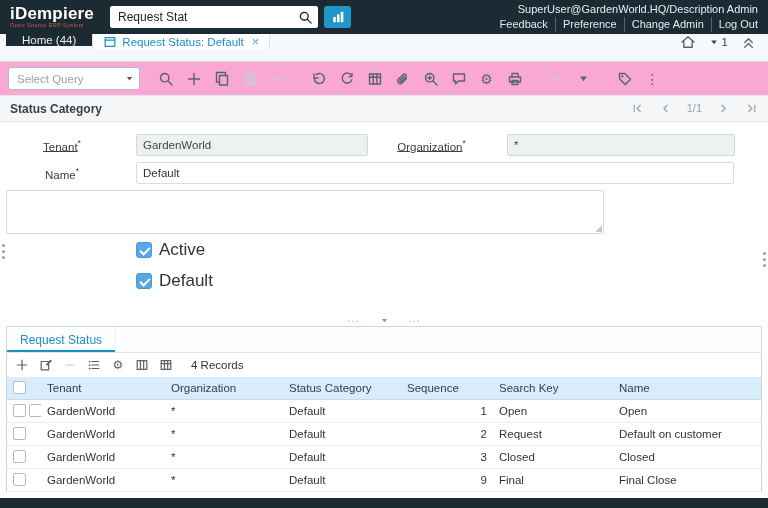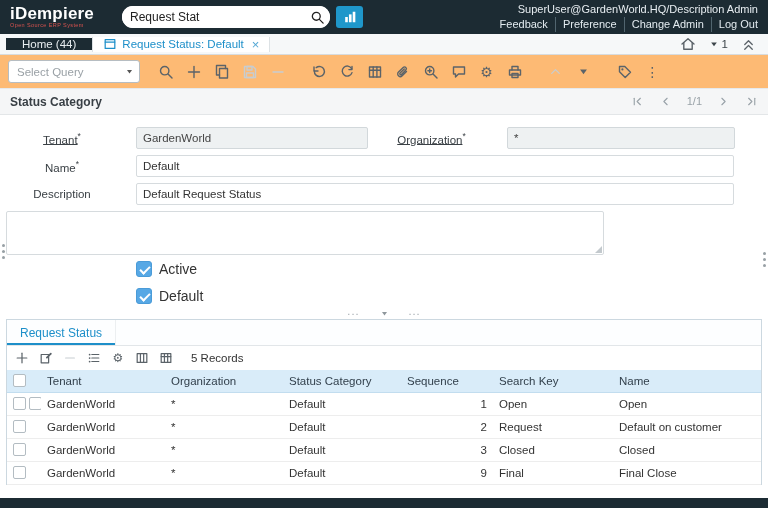--- a/index.html
+++ b/index.html
@@ -6,46 +6,46 @@
   html,body{width:768px;height:508px;overflow:hidden;background:#fff;
     font-family:"Liberation Sans",sans-serif;}
   .app{position:relative;width:768px;height:508px;display:flex;flex-direction:column;background:#fff}
 
   
   svg.i{stroke:currentColor;fill:none;stroke-width:1.4px;stroke-linecap:round;stroke-linejoin:round;display:block}
   svg.i .f{fill:currentColor;stroke:none}
 
   
   .topbar{height:34px;background:#1c2b33;display:flex;align-items:center;padding:0 10px;flex:none}
-  .logo{margin-right:28px;line-height:1}
+  .logo{margin-right:16px;line-height:1}
   .logo-text{color:#fff;font-weight:bold;font-size:17px;letter-spacing:.2px}
   .logo-sub{color:#d9534f;font-size:5.5px;margin-top:1px;letter-spacing:.4px}
-  .search-wrap{display:flex;align-items:center;background:#ffffff;border-radius:11px;height:22px;overflow:hidden}
+  .search-wrap{display:flex;align-items:center;background:#ffffff;border-radius:3px;height:22px;overflow:hidden}
   .search-wrap input{border:none;outline:none;width:182px;height:22px;padding:0 8px;font-size:12px;color:#222;
     font-family:"Liberation Sans",sans-serif}
   .search-btn{width:26px;height:22px;display:flex;align-items:center;justify-content:center;background:#fff;color:#222;border:none;cursor:pointer}
   .chart-btn{width:27px;height:22px;background:#1f97ca;border:none;border-radius:3px;margin-left:6px;color:#fff;
     display:flex;align-items:center;justify-content:center;cursor:pointer}
   .user-area{margin-left:auto;text-align:right;font-size:11px;line-height:15px}
   .user-info{color:#e8eef2}
   .user-links{display:flex;justify-content:flex-end;color:#e3ebf0}
   .user-links span{padding:0 7px;border-right:1px solid #51656f;cursor:pointer}
   .user-links span:last-child{border-right:none;padding-right:0}
 
   
-  .tabbar{height:21px;background:#f6f8f9;border-bottom:1px solid #d7dcdf;display:flex;align-items:center;flex:none}
+  .tabbar{height:28px;background:#f6f8f9;border-bottom:1px solid #d7dcdf;display:flex;align-items:flex-start;flex:none}
   .tab-home{margin-left:6px;background:#1c2b33;color:#e8edf0;padding:0 16px;display:flex;align-items:center;font-size:11.5px;cursor:pointer}
   .tab-active{background:#fff;border-left:1px solid #dde2e5;border-right:1px solid #dde2e5;color:#1d8fc9;
     display:flex;align-items:center;gap:5px;padding:0 10px;font-size:11.5px;cursor:pointer}
   .tab-close{color:#53a7d4;font-size:13px;margin-left:3px;cursor:pointer}
   .tabbar-right{margin-left:auto;display:flex;align-items:center;gap:13px;padding-right:12px;color:#4e585f}
   .win-count{display:flex;align-items:center;gap:3px;font-size:11.5px;color:#3c454b;cursor:pointer}
 
   
-  .toolbar{height:34px;display:flex;align-items:center;gap:3px;padding:0 8px;background:#fdba74;border-bottom:1px solid #e6e9eb;flex:none}
+  .toolbar{height:34px;display:flex;align-items:center;gap:3px;padding:0 8px;background:#f9a8d4;border-bottom:1px solid #e6e9eb;flex:none}
   .select-query{width:132px;height:23px;border:1px solid #b6bdc2;border-radius:3px;display:flex;align-items:center;
     font-size:11.5px;color:#9aa1a6;padding-left:8px;margin-right:10px;cursor:pointer;background:#fff}
   .sq-caret{margin-left:auto;width:20px;display:flex;justify-content:center;color:#555}
   .tbtn{width:25px;height:25px;display:flex;align-items:center;justify-content:center;color:#5b6369;background:none;border:none;cursor:pointer;flex:none}
   .tbtn.disabled{color:#c7cdd1}
   .gap{width:10px;flex:none}
   .txticon{font-size:14px;line-height:1;font-family:"DejaVu Sans",sans-serif}
 
   
   .titlebar{height:26px;background:#f5f6f7;border-bottom:1px solid #e3e6e8;display:flex;align-items:center;padding:0 10px;flex:none}
@@ -70,21 +70,21 @@
   .wlong{width:598px}
   .ta-wrap{position:relative;margin-left:6px}
   .ta-wrap textarea{width:598px;height:44px;border:1px solid #d6dbde;border-radius:2px;resize:none;outline:none;
     font-size:11.5px;color:#333;padding:3px 6px;font-family:"Liberation Sans",sans-serif;display:block}
   .ta-wrap::after{content:"";position:absolute;right:2px;bottom:2px;width:0;height:0;
     border-bottom:7px solid #c3c9cd;border-left:7px solid transparent}
   .cbrow{padding-left:136px;display:flex;align-items:center;gap:7px;margin-bottom:11px}
   .cb{width:16px;height:16px;border-radius:3px;background:#57a8e5;border:1px solid #4a9bd8;position:relative;cursor:pointer;flex:none}
   .cb::after{content:"";position:absolute;left:3px;top:4px;width:8px;height:4px;
     border-left:2px solid #fff;border-bottom:2px solid #fff;transform:rotate(-45deg)}
-  .cblabel{font-size:14px;color:#333}
+  .cblabel{font-size:17px;color:#333}
 
   
   .splitter{height:12px;display:flex;align-items:center;justify-content:center;gap:20px;color:#a2a9ae;flex:none;cursor:row-resize}
   .sdots::before{content:"...";font-size:11px;letter-spacing:1px;line-height:0;position:relative;top:-3px}
 
   .edge-handle{position:absolute;width:3px;height:3px;border-radius:50%;background:#98a0a5;
     box-shadow:0 6px 0 #98a0a5,0 12px 0 #98a0a5}
   .edge-left{left:2px;top:244px}
   .edge-right{right:2px;top:252px}
 
@@ -338,26 +338,20 @@
       <input class="finput readonly w228" readonly="" value="*" style="">
     </div>
 
     <div class="frow">
       <div class="flabel">
         <span class="lbl">Name</span><sup>*</sup>
       </div>
       <input class="finput wlong" value="Default" style="">
     </div>
 
-    <div class="frow">
-      <div class="flabel">
-        <span class="lbl">Description</span>
-      </div>
-      <input class="finput wlong" value="Default Request Status" style="">
-    </div>
 
     <div class="frow top">
       <div class="ta-wrap">
         <textarea style=""></textarea>
       </div>
     </div>
 
     <div class="cbrow">
       <div class="cb"></div>
       <span class="cblabel">Active</span>
@@ -420,21 +414,21 @@
         </svg>
       </button>
       <button class="dbtn">
         <svg class="i" width="14" height="14" viewBox="0 0 16 16">
           <rect x="2.5" y="3" width="11" height="10"></rect>
             <line x1="2.5" y1="6.3" x2="13.5" y2="6.3"></line>
           <line x1="6.2" y1="3" x2="6.2" y2="13"></line>
             <line x1="9.9" y1="3" x2="9.9" y2="13"></line>
         </svg>
       </button>
-      <span class="records">5 Records</span>
+      <span class="records">4 Records</span>
     </div>
 
     <table class="grid">
       <colgroup>
         <col style="width:34px">
           <col style="width:124px">
           <col style="width:118px">
         <col style="width:118px">
           <col style="width:92px">
           <col style="width:120px">

